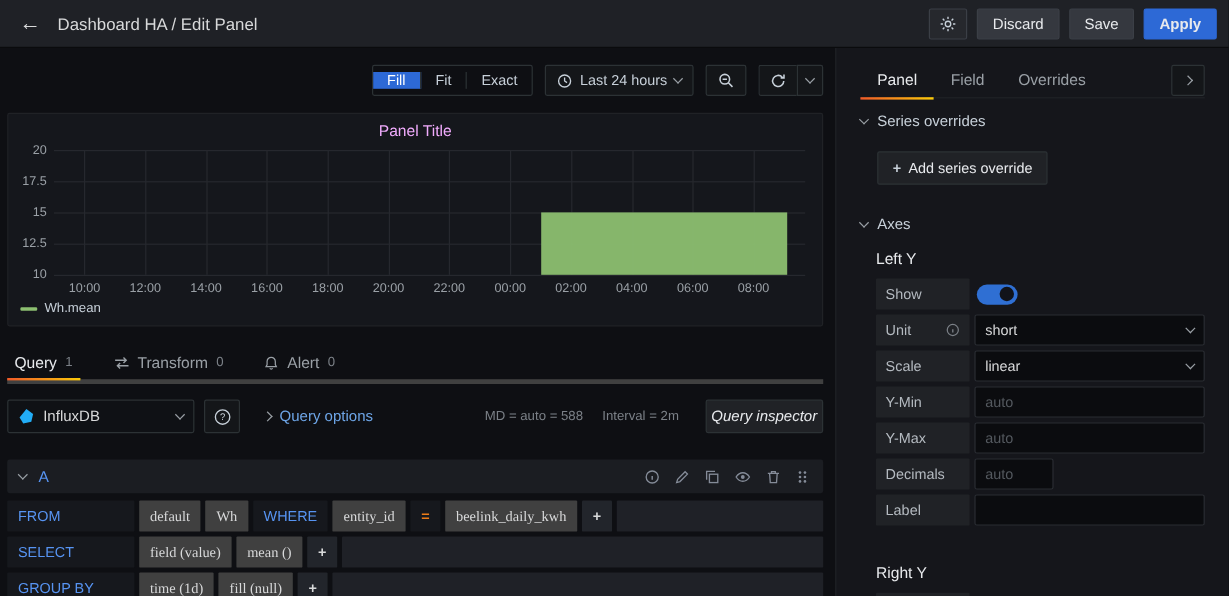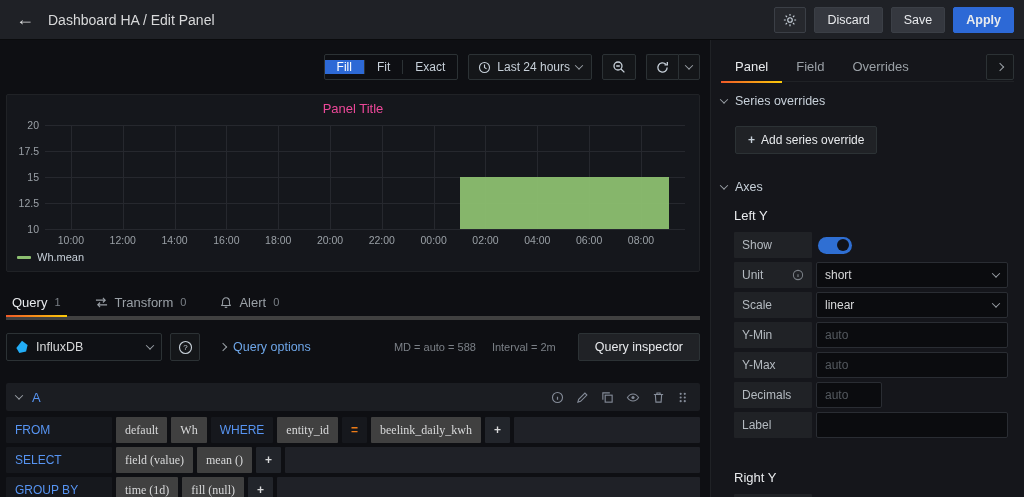--- a/index.html
+++ b/index.html
@@ -15,21 +15,21 @@
   .tb-actions { margin-left:auto; display:flex; gap:8px; align-items:center; }
   .btn { height:26px; padding:0 12px; border-radius:2px; border:1px solid #3b3f46;
     background:#35383f; color:#e8eaed; font-size:12.5px; cursor:pointer;
     font-family:inherit; display:flex; align-items:center; }
   .btn-square { padding:0 8px; background:#26282d; }
   .btn-primary { background:#2d69d6; border-color:#2d69d6; font-weight:700; }
 
   
   .content { display:flex; height:457px; }
   .left-pane { width:710px; padding:0 10px 0 6px; }
-  .right-pane { flex:1; background:#15161b; border-left:1px solid #202226; padding:0 10px; }
+  .right-pane { flex:1; background:#15161b; border-left:1px solid #202226; padding:0 20px; }
 
   
   .preview-toolbar { margin-top:14px; height:26px; display:flex; justify-content:flex-end;
     gap:10px; align-items:center; }
   .mode-group { display:flex; border:1px solid #2c3235; border-radius:2px; height:26px;align-items:center; }
   .mode-btn { background:transparent; border:none; border-right:1px solid #2c3235;
     color:#c7d0d9; font-size:12px; padding:0 12px; cursor:pointer; font-family:inherit; }
   .mode-btn:last-child { border-right:none; }
   .mode-btn.active { background:#2d69d6; color:#fff; }
   .tool-btn { height:26px; border:1px solid #2c3235; border-radius:2px; background:#141619;
@@ -40,21 +40,21 @@
   .split .tool-btn:last-child { border-radius:0 2px 2px 0; padding:0 7px; }
 
   .chev { display:inline-block; width:6px; height:6px; border-right:1.5px solid #9aa0a6;
     border-bottom:1.5px solid #9aa0a6; flex:0 0 auto; }
   .chev.down { transform:rotate(45deg) translate(-1px,-1px); }
   .chev.right { transform:rotate(-45deg); }
 
   
   .panel-preview { margin-top:14px; height:178px; background:#15171c;
     border:1px solid #202226; border-radius:2px; padding:6px 0 6px; }
-  .panel-title { text-align:center; font-size:13px; color:#ec4899; height:22px; }
+  .panel-title { text-align:center; font-size:13px; color:#f0abfc; height:22px; }
   .chart { position:relative; height:122px; margin:2px 8px 0; }
   .y-labels { position:absolute; left:0; top:0; bottom:18px; width:26px; }
   .y-tick { position:absolute; right:2px; transform:translateY(-50%); font-size:10.5px;
     color:#9aa0a6; }
   .plot { position:absolute; left:30px; right:6px; top:0; bottom:18px; }
   .grid-h { position:absolute; left:0; right:0; height:1px; background:#26282e; }
   .grid-v { position:absolute; top:0; bottom:0; width:1px; background:#26282e; }
   .series-area { position:absolute; bottom:0; opacity:0.95; }
   .x-labels { position:absolute; left:30px; right:6px; bottom:0; height:16px; }
   .x-tick { position:absolute; top:3px; transform:translateX(-50%); font-size:10.5px;
@@ -77,23 +77,23 @@
   .qe-controls { display:flex; align-items:center; margin-top:13px; gap:8px; }
   .ds-picker { width:156px; height:28px; background:#0f1115; border:1px solid #2c3235;
     border-radius:2px; display:flex; align-items:center; gap:7px; padding:0 8px;
     cursor:pointer; }
   .ds-name { font-size:12.5px; color:#d8d9da; flex:1; }
   .help-btn { width:30px; height:28px; border:1px solid #2c3235; border-radius:2px;
     background:#141619; display:flex; align-items:center; justify-content:center; cursor:pointer; }
   .q-options { display:flex; align-items:center; gap:7px; margin-left:12px; cursor:pointer; }
   .q-options-label { font-size:12.5px; color:#6ea6e8; }
   .qe-stats { margin-left:auto; display:flex; gap:16px; font-size:11px; color:#7b8087; }
-  .inspector-btn { height:28px; margin-left:14px; padding:0 16px; border:1px solid #2c3235;
+  .inspector-btn { height:28px; margin-left:14px; padding:0 4px; border:1px solid #2c3235;
     border-radius:2px; background:#202226; color:#e8eaed; font-size:12.5px; cursor:pointer;
-    font-family:inherit; }
+    font-family:inherit;font-style:italic; }
 
   
   .query-block { margin-top:22px; }
   .query-head { height:28px; background:#1b1d22; border-radius:2px; display:flex;
     align-items:center; padding:0 10px; margin-bottom:6px; }
   .query-ref { color:#5794f2; font-size:13px; font-weight:500; margin-left:10px; }
   .head-icons { margin-left:auto; display:flex; gap:12px; align-items:center; margin-right:2px; }
   .head-icons .hicon { cursor:pointer; display:flex; align-items:center; }
   .query-row { display:flex; gap:4px; height:26px; margin-bottom:4px; }
   .seg { display:flex; align-items:center; padding:0 9px; font-size:12px; border-radius:1px;

